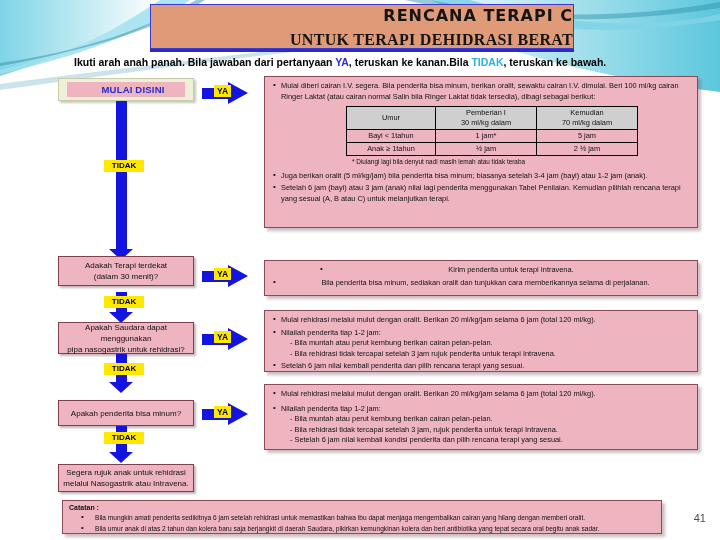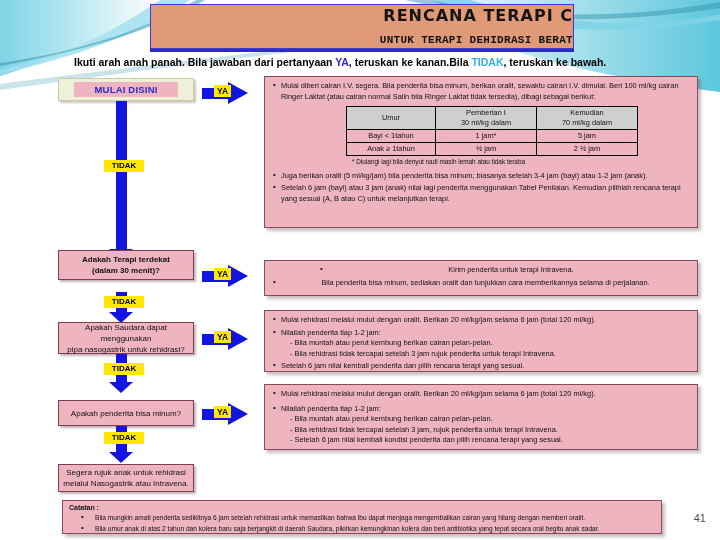--- a/index.html
+++ b/index.html
@@ -18,22 +18,22 @@
     position:absolute;left:150px;top:4px;width:424px;height:45px;
     background:#e09a78;border:1px solid #3b3bd4;
     box-sizing:border-box;
     display:flex;flex-direction:column;align-items:flex-end;justify-content:center;
   }
   .title-banner .t1{
     font-size:16px;font-weight:bold;letter-spacing:1px;color:#141414;
     font-family:"DejaVu Sans", sans-serif;line-height:18px;
   }
   .title-banner .t2{
-    font-size:11px;font-weight:bold;letter-spacing:.3px;color:#141414;
-    font-family:Liberation Mono, monospace;line-height:14px;margin-top:8px;
+    font-size:16px;font-weight:bold;letter-spacing:.3px;color:#141414;
+    font-family:Liberation Serif, serif;line-height:14px;margin-top:8px;
   }
   .banner-underline{position:absolute;left:150px;top:49px;width:424px;height:3px;background:#2c2cc0;}
 
   
   .instruction{
     position:absolute;left:74px;top:55px;width:600px;
     font-size:10.5px;font-weight:bold;color:#000;line-height:14px;
   }
   .kw-ya{color:#2a2ae0;}
   .kw-tidak{color:#2ab0e8;}
@@ -51,21 +51,21 @@
   
   .startbox{
     position:absolute;box-sizing:border-box;
     background:#eef0d8;border:1px solid #c9caa8;
     display:flex;align-items:center;justify-content:center;
     box-shadow:2px 2px 2px rgba(120,120,100,.4);
   }
   .startbox .inner{
     background:#eeb4c0;width:104px;height:15px;
     display:flex;align-items:center;justify-content:center;
-    font-size:9.5px;font-weight:bold;color:#2a2ac8;letter-spacing:.2px;
+    font-size:9.5px;font-weight:bold;color:#2a2ac8;letter-spacing:.2px;padding-left:14px;
   }
 
   
   .contentbox{
     position:absolute;box-sizing:border-box;
     background:#eeb4c0;border:1px solid #8a4a58;
     box-shadow:3px 3px 3px rgba(120,90,100,.40);
     padding:4px 7px 4px 7px;
     font-size:7.4px;color:#111;line-height:10.5px;
   }
@@ -175,21 +175,21 @@
 <div class="vstem" style="left:116px;top:101px;height:148px;"></div>
 <div class="vhead" style="left:109px;top:249px;"></div>
 <div class="tidak-lbl" style="left:104px;top:160px;width:32px;">TIDAK</div>
 
 <div class="ya-arrow" style="left:202px;top:82px;">
   <div class="shaft"></div>
   <div class="head"></div>
   <div class="lbl">YA</div>
 </div>
 
-<div class="flowbox" style="left:58px;top:250px;width:136px;height:30px;font-weight:bold;">
+<div class="flowbox" style="left:58px;top:256px;width:136px;height:30px;">
   <div>
     <span>Adakah Terapi terdekat</span>
     <span>(dalam 30 menit)?</span>
   </div>
 </div>
 <div class="vstem" style="left:116px;top:292px;height:20px;"></div>
 <div class="vhead" style="left:109px;top:312px;"></div>
 <div class="tidak-lbl" style="left:104px;top:296px;width:32px;">TIDAK</div>
 <div class="ya-arrow" style="left:202px;top:265px;">
   <div class="shaft"></div>

